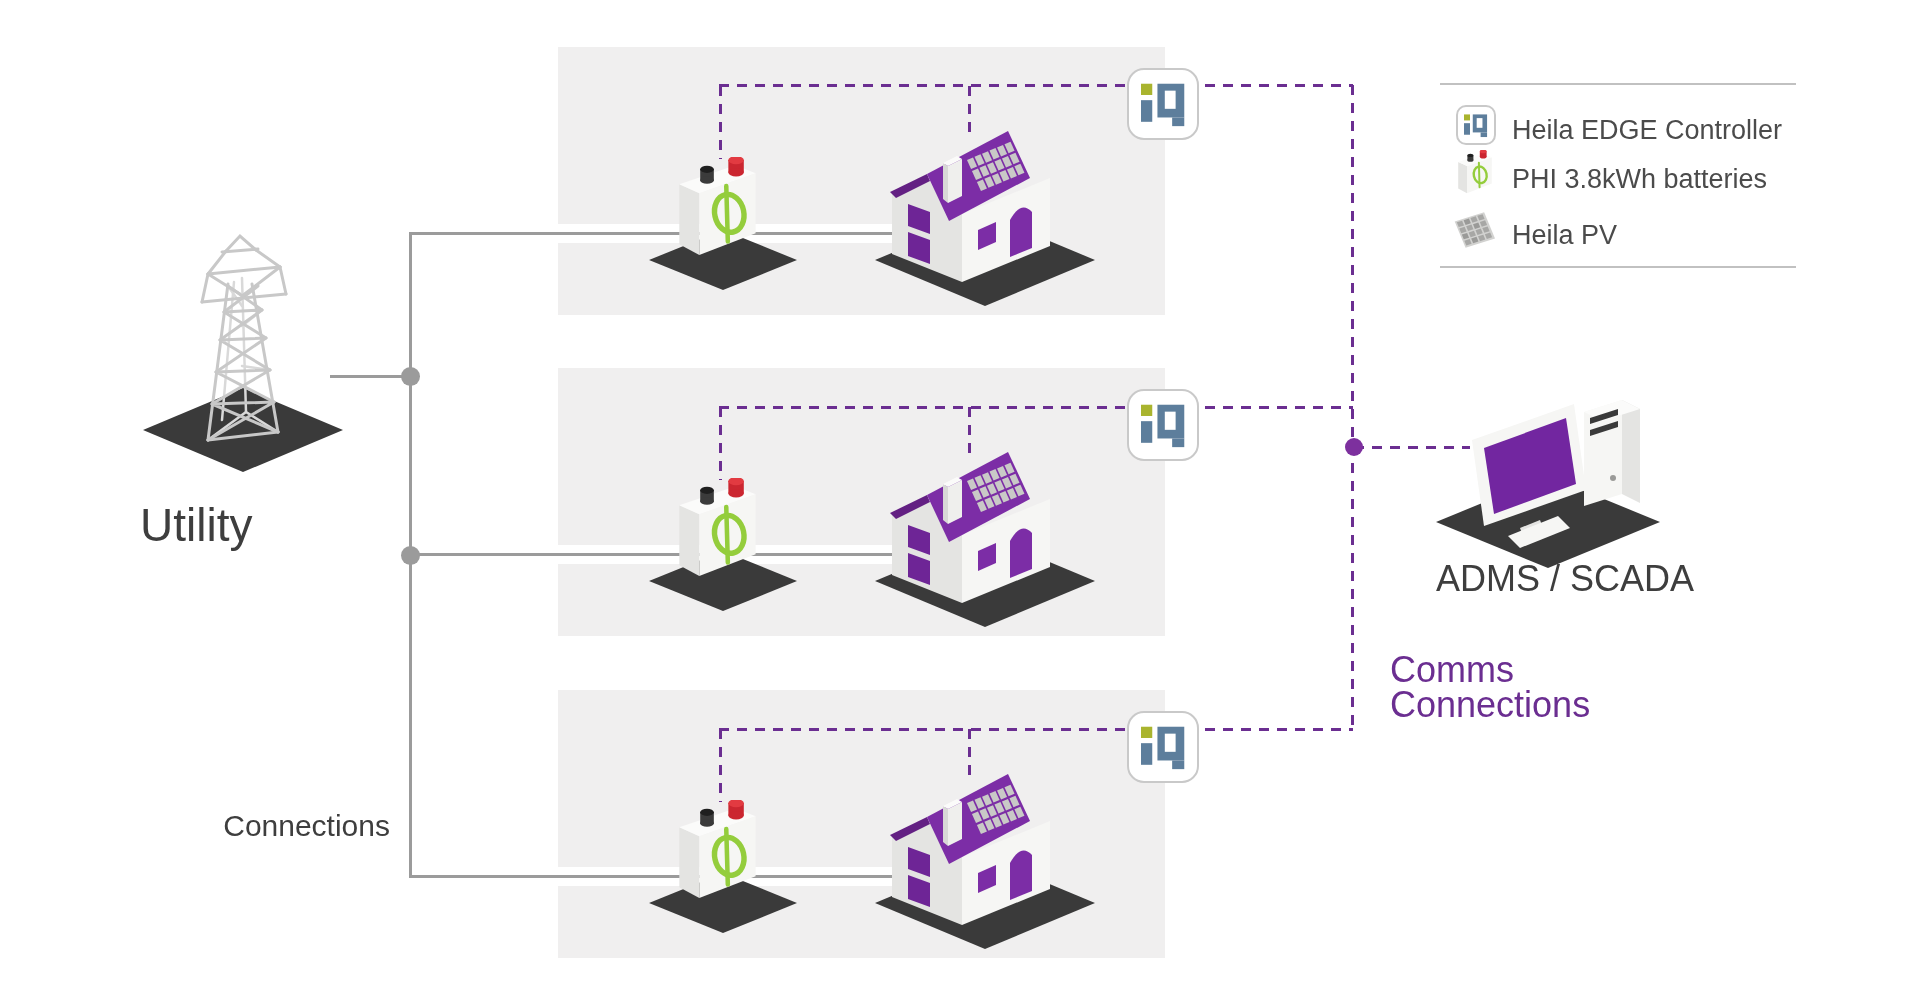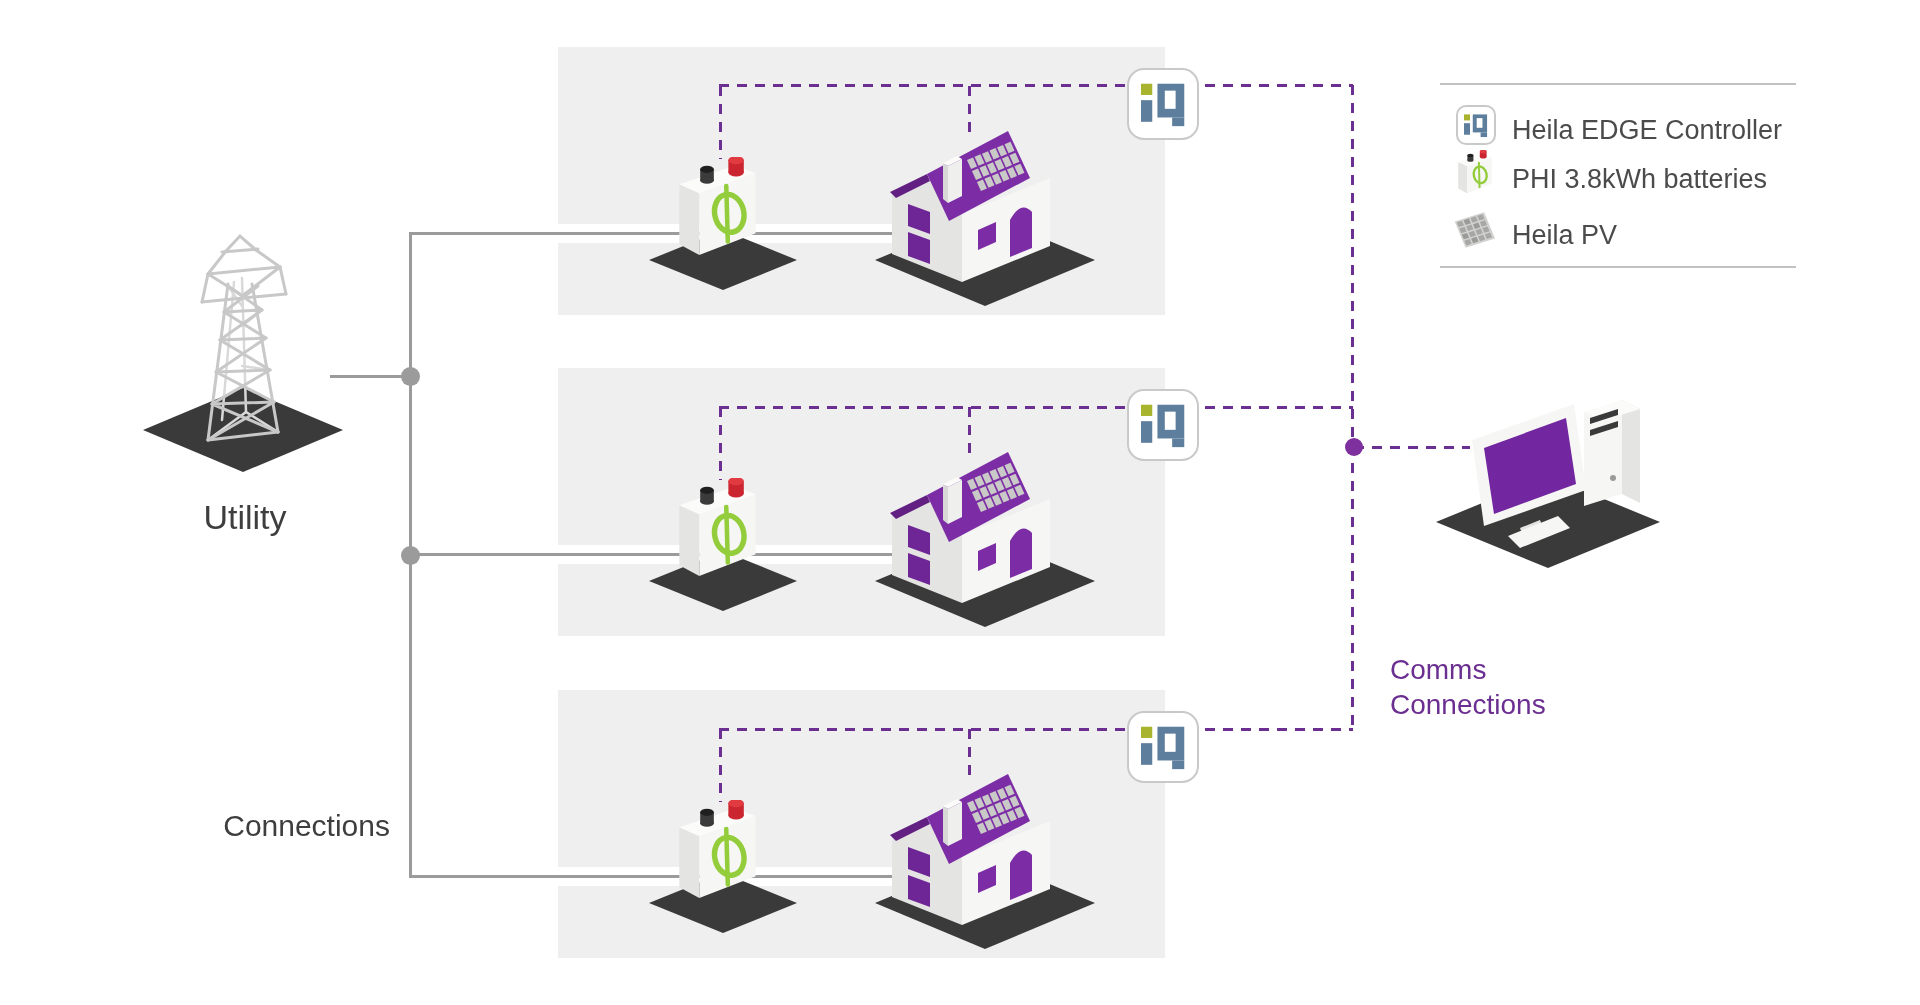--- a/index.html
+++ b/index.html
@@ -12,24 +12,24 @@
   .ptrunk{z-index:3;width:3px;background:var(--power_line);}
   .dash-h{z-index:3;height:3px;background:repeating-linear-gradient(90deg,var(--comms_line) 0 10px,transparent 10px 18px);}
   .dash-v{z-index:3;width:3px;background:repeating-linear-gradient(180deg,var(--comms_line) 0 10px,transparent 10px 18px);}
   .pdot{z-index:4;width:19px;height:19px;border-radius:50%;background:var(--power_line);}
   .cdot{z-index:4;width:18px;height:18px;border-radius:50%;background:var(--comms_dot);}
   .art{z-index:5;display:block;}
   .iq-badge{z-index:6;width:72px;height:72px;background:#fff;border:2.5px solid var(--badge_border);
             border-radius:17px;box-sizing:border-box;display:flex;align-items:center;justify-content:center;}
   .iq-badge svg{width:45px;height:47px;display:block;}
   .label{z-index:7;color:var(--text_dark);}
-  .u-label{width:210px;text-align:center;font-size:34px;}
+  .u-label{width:210px;text-align:left;font-size:46px;}
   .adms-label{width:320px;text-align:center;font-size:36px;}
   .power-label{width:250px;text-align:right;font-size:30px;line-height:35px;}
-  .comms-label{font-size:28px;line-height:35px;color:var(--comms_line);}
+  .comms-label{font-size:36px;line-height:35px;color:var(--comms_line);}
   
   .lg-divider{z-index:7;height:2px;background:var(--divider);}
   .lg-label{z-index:7;font-size:27px;color:var(--legend_text);text-align:center;}
   .iq-mini{z-index:7;width:40px;height:40px;background:#fff;border:2px solid var(--badge_border);
            border-radius:10px;box-sizing:border-box;display:flex;align-items:center;justify-content:center;}
   .iq-mini svg{width:24px;height:25px;display:block;}
   .hidden-defs{position:absolute;width:0;height:0;overflow:hidden;}
 </style>
 </head>
 <body>
@@ -244,20 +244,21 @@
     </svg>
   <div class="abs iq-badge" style="left:1127px;top:711px;">
     <svg viewBox="0 0 52 54">
         <use href="#sym-iq"></use>
       </svg>
   </div>
 
   <svg class="abs art" style="left:1428px;top:378px;" width="240" height="190" viewBox="0 0 240 190">
       <use href="#sym-computer"></use>
     </svg>
+  <div class="abs label adms-label" style="left:1405px;top:558px;">ADMS / SCADA</div>
 
   <div class="abs label power-label" style="left:140px;top:808px;">
     <span style="display:block">Connections</span>
   </div>
   <div class="abs comms-label" style="left:1390px;top:652px;z-index:7;">
     <span style="display:block">Comms</span>
     <span style="display:block">Connections</span>
   </div>
 
   <div class="abs lg-divider" style="left:1440px;top:83px;width:356px;"></div>

